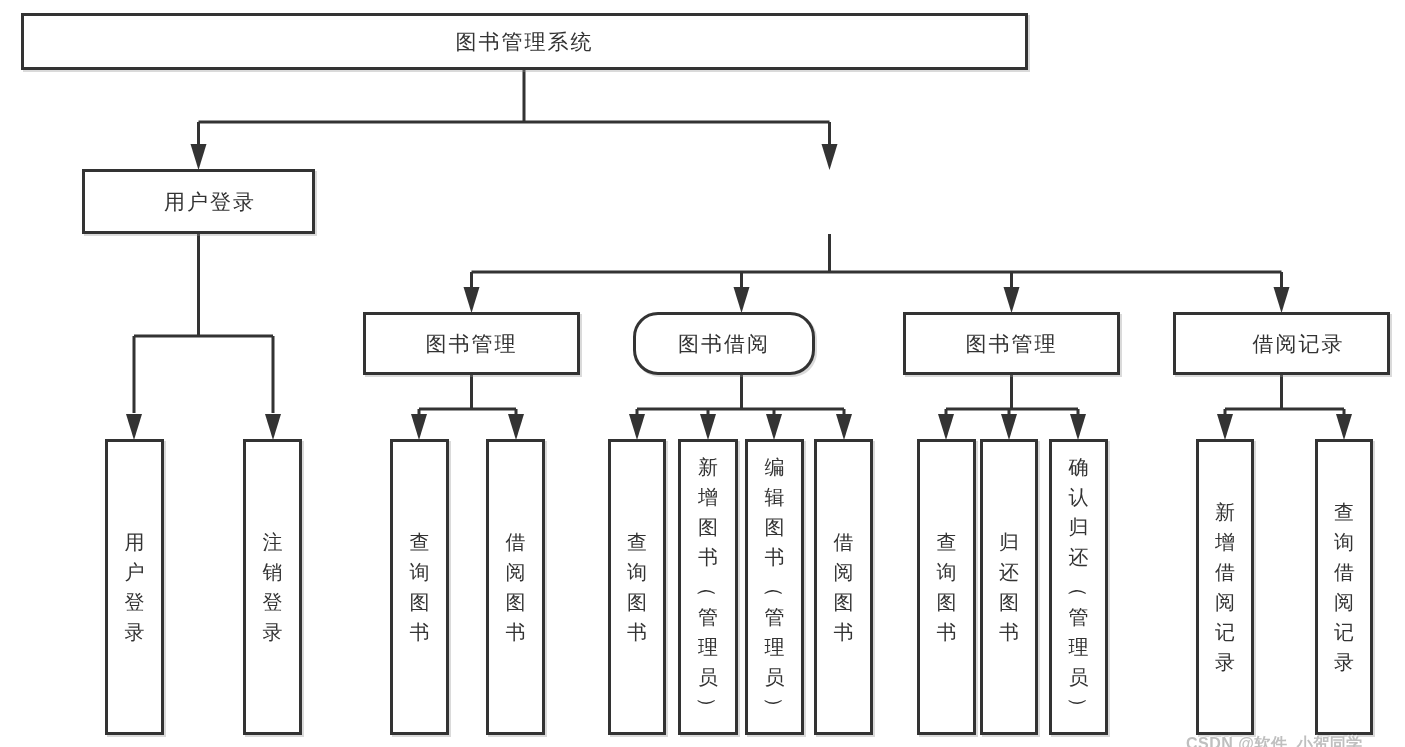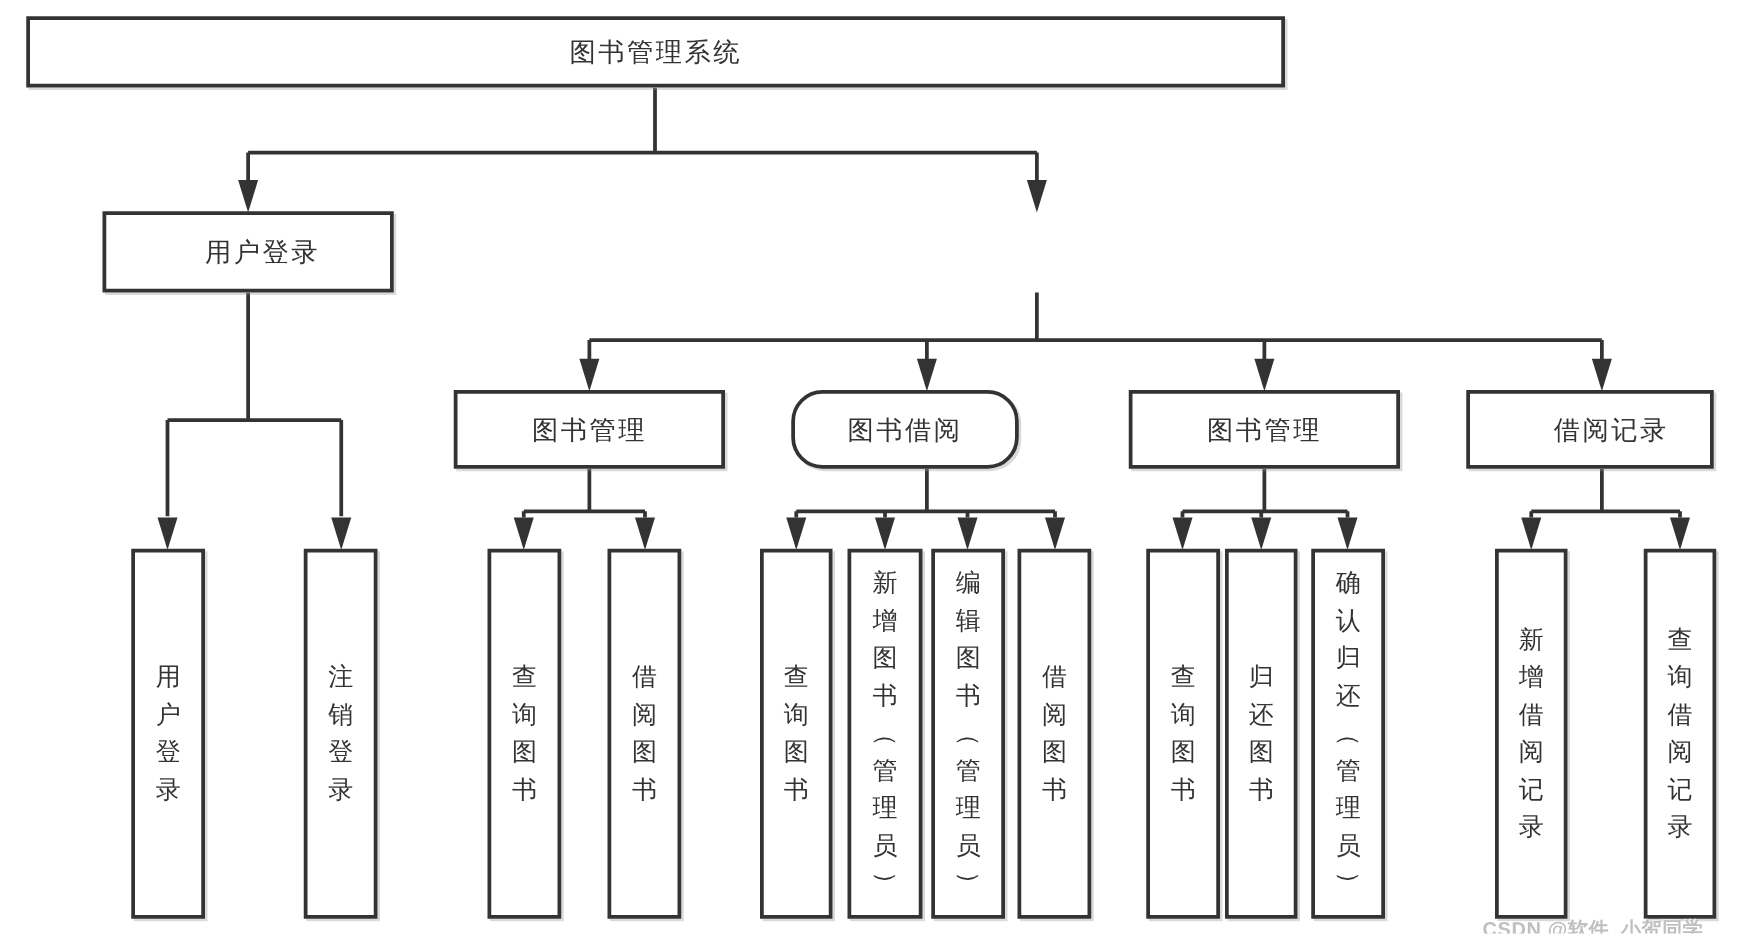--- a/index.html
+++ b/index.html
@@ -44,21 +44,21 @@
     text-align:center;
   }
   .vparen{transform:rotate(90deg);}
   
   .n-root{left:21px;top:13px;width:1007px;height:57px;}
   .n-ul  {left:82px; top:169px;width:233px;height:65px;padding-left:23px;}
   .n-bm  {left:712px;top:169px;width:235px;height:65px;}
   .n-nb  {left:363px;top:312px;width:217px;height:63px;}
   .n-bb  {left:633px;top:312px;width:182px;height:63px;border-radius:25px;}
   .n-cb  {left:903px;top:312px;width:217px;height:63px;}
-  .n-br  {left:1173px;top:312px;width:198px;height:63px;padding-left:34px;}
+  .n-br  {left:1173px;top:312px;width:217px;height:63px;padding-left:34px;}
   .leaf  {top:439px;height:296px;}
   .l1 {left:105px; width:59px;}
   .l2 {left:243px; width:59px;}
   .l3 {left:390px; width:59px;}
   .l4 {left:486px; width:59px;}
   .l5 {left:608px; width:58px;}
   .l6 {left:678px; width:60px;}
   .l7 {left:745px; width:59px;}
   .l8 {left:814px; width:59px;}
   .l9 {left:917px; width:59px;}

